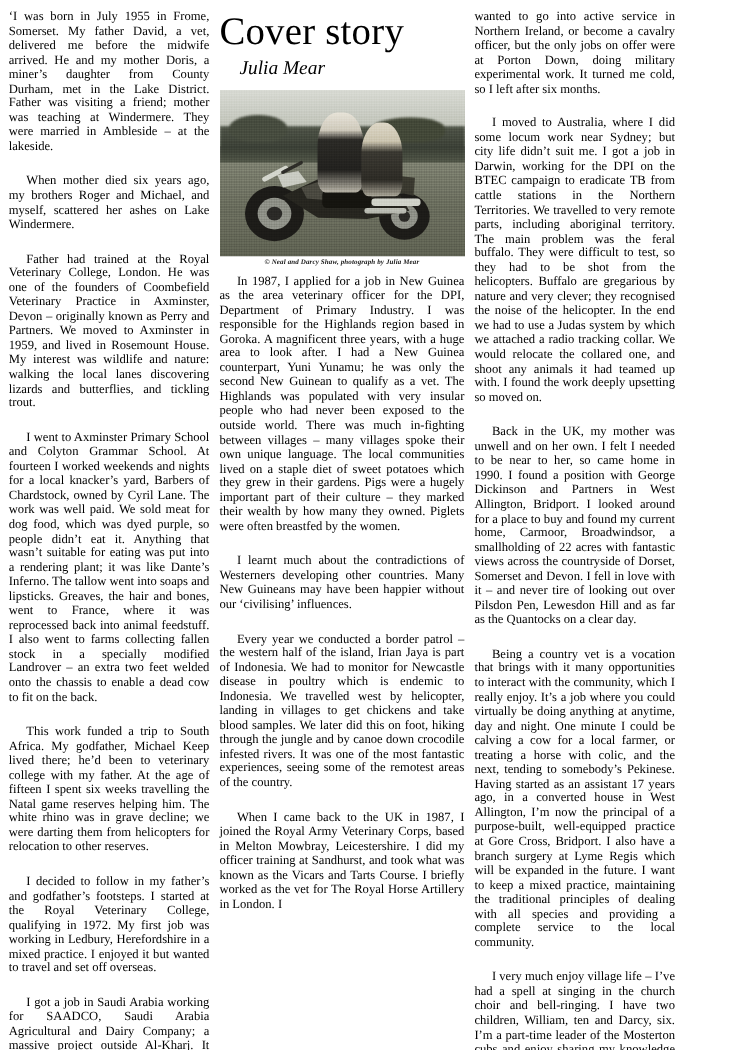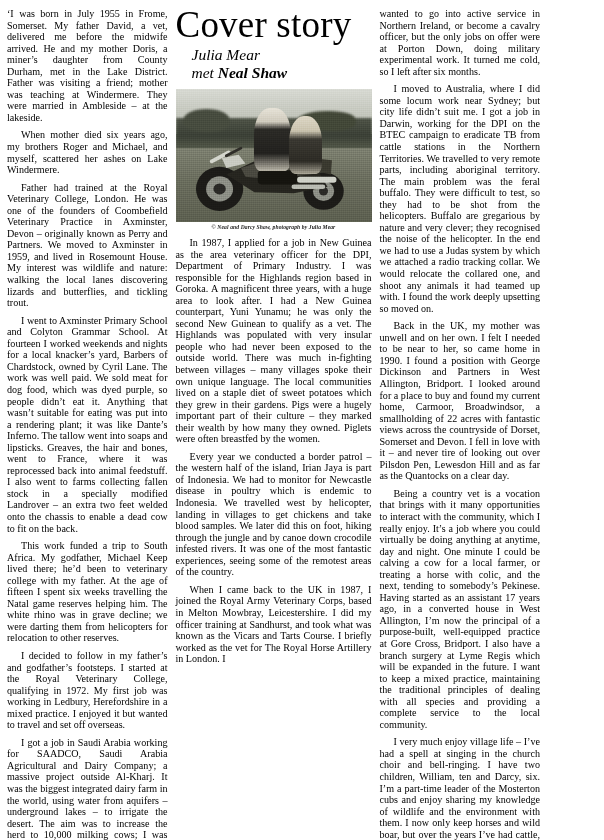--- a/index.html
+++ b/index.html
@@ -37,25 +37,25 @@
   p.body {
     margin: 0;
     font-size: 10.1px;
     line-height: 11.55px;
     text-align: justify;
     text-indent: 14px;
     hyphens: auto;
     -webkit-hyphens: auto;
   }
   p.body.first { text-indent: 0; }
-  p.body + p.body { margin-top: 6px; }
+  p.body + p.body { margin-top: 16px; }
 
   
   .headline {
-    font-size: 37px;
+    font-size: 31px;
     line-height: 33px;
     letter-spacing: 0.2px;
     margin: 0 0 5px 0;
     font-weight: normal;
     font-family: "Liberation Serif", "DejaVu Serif", serif;
   }
   .byline {
     font-style: italic;
     font-size: 15.5px;
     line-height: 17.5px;
@@ -154,21 +154,20 @@
       <p class="body">I went to Axminster Primary School and Colyton Grammar School. At fourteen I worked weekends and nights for a local knacker’s yard, Barbers of Chardstock, owned by Cyril Lane. The work was  well paid. We sold meat for dog food, which was dyed purple, so people didn’t eat it. Anything that wasn’t suitable for eating was put into a rendering plant; it was like Dante’s Inferno. The tallow went into soaps and lipsticks. Greaves, the hair and bones, went to France, where it was  reprocessed back into animal feedstuff. I also went to farms collecting fallen stock in a specially modified Landrover – an extra two feet welded onto the chassis to enable a dead cow to fit on the back.</p>
       <p class="body">This work funded a trip to South Africa. My godfather, Michael Keep lived there; he’d been to veterinary college with my father. At the age of fifteen I spent six weeks travelling the Natal game reserves helping him. The white rhino was in grave decline; we were darting them from helicopters for relocation  to other reserves.</p>
       <p class="body">I decided to follow in my father’s and godfather’s footsteps. I started at the Royal Veterinary College, qualifying in 1972. My first job was working in Ledbury, Herefordshire in a mixed practice. I enjoyed it but wanted to travel and set off overseas.</p>
       <p class="body">I got a job in Saudi Arabia working for SAADCO, Saudi Arabia Agricultural and Dairy Company; a massive project outside Al-Kharj. It was the biggest integrated dairy farm in the world, using water from aquifers – underground lakes – to irrigate the desert. The aim was to increase the herd to 10,000 milking cows; I was there for its inception. I worked on a unit of 2,500 cows as an assistant herd manager. The cows, 160 at a time, were originally imported from Holland – later from Canada – in specially adapted jumbo jets. As soon as they landed at Riyadh airport they were vaccinated. I was there for two-and-a-half years. In many ways it was easy living, with a tax-free salary and lots of opportunity to travel. There was a Foot-and-Mouth epidemic while I worked there; it was found to be originally introduced by camels.</p>
     </div>
 
     <div class="col col-2">
       <h1 class="headline">Cover story</h1>
       <div class="byline">
         <div>Julia Mear</div>
-        <div><span>met </span><span class="name">Neal Shaw</span></div>
       </div>
 
       <div class="photo-wrap">
         <div class="photo">
           <div class="sky"></div>
           <div class="treeline"></div>
           <div class="field"></div>
           <svg class="bike" viewBox="0 0 300 140" preserveAspectRatio="none">
             <ellipse cx="58" cy="96" rx="42" ry="40" fill="#1c1b18"></ellipse>
             <ellipse cx="58" cy="96" rx="24" ry="23" fill="#8d8f86"></ellipse>
@@ -187,20 +186,21 @@
             <path d="M222 40 L258 44 L256 70 L222 62 Z" fill="#3a392f"></path>
           </svg>
           <div class="rider-a"></div>
           <div class="rider-b"></div>
           <div class="grain"></div>
         </div>
         <div class="caption">© Neal and Darcy Shaw, photograph by Julia Mear</div>
       </div>
 
       <p class="body">In 1987, I applied for a job in New Guinea as the area veterinary officer for the DPI, Department of Primary Industry. I was responsible for the Highlands region based in Goroka. A magnificent three years, with a huge area to look after. I had a New Guinea counterpart, Yuni Yunamu; he was only the second New Guinean to qualify as a vet. The Highlands was populated with very insular people who had never been exposed to the outside world. There was much in-fighting between villages –  many villages spoke their own unique language. The local communities lived on a staple diet of sweet potatoes which they grew in their gardens. Pigs were a hugely important part of their culture – they marked their wealth by how many they owned. Piglets were often breastfed by the women.</p>
+      <p class="body">I learnt much about the contradictions of Westerners developing other countries. Many New Guineans may have been happier without our ‘civilising’ influences.</p>
       <p class="body">Every year we conducted a border patrol – the western half of the island, Irian Jaya is part of Indonesia. We had to monitor for Newcastle disease in poultry which is endemic to Indonesia. We travelled west by helicopter, landing in villages to get chickens and take blood samples. We later did this on foot, hiking through the jungle and by canoe down crocodile infested rivers. It was one of the most fantastic experiences, seeing some of the remotest areas of the country.</p>
       <p class="body">When I came back to the UK in 1987, I joined the Royal Army Veterinary Corps, based in Melton Mowbray, Leicestershire. I did my officer training at Sandhurst, and took what was known as the Vicars and Tarts Course. I briefly worked as the vet for The Royal Horse Artillery in London. I</p>
     </div>
 
     <div class="col col-3">
       <p class="body first">wanted to go into active service in Northern Ireland, or become a cavalry officer, but the only jobs on offer were at Porton Down, doing military experimental work. It turned me cold, so I left after six months.</p>
       <p class="body">I moved to Australia, where I did some locum work near Sydney; but city life didn’t suit me. I got a job in Darwin, working for the DPI on the BTEC campaign to eradicate TB from cattle stations in the Northern Territories. We travelled to very remote parts, including aboriginal territory. The main problem was the feral buffalo. They were difficult to test, so they had to be shot from the helicopters. Buffalo are gregarious by nature and very clever; they recognised the noise of the helicopter. In the end we had to use a Judas system by which we attached a radio tracking collar. We would relocate the collared one, and shoot any animals it had teamed up with. I found the work deeply upsetting so moved on.</p>
       <p class="body">Back in the UK, my mother was unwell and on her own. I felt I needed to be near to her, so came home in 1990. I found a position with George Dickinson and Partners in West Allington,  Bridport. I looked around for a place to buy and found my current home, Carmoor, Broadwindsor, a smallholding of 22 acres with fantastic views across the countryside of Dorset, Somerset and Devon. I fell in love with it – and never tire of looking out over Pilsdon Pen, Lewesdon Hill and as far as the Quantocks on a clear day.</p>
       <p class="body">Being a country vet is a vocation that brings with it many opportunities to interact with the community, which I really enjoy. It’s a job where you could virtually be doing anything at anytime, day and night. One minute I could be calving a cow for a local farmer, or treating a horse with colic, and the next, tending to somebody’s Pekinese. Having started as an assistant 17 years ago, in a converted house in West Allington, I’m now the principal of a purpose-built, well-equipped practice at Gore Cross, Bridport. I also have a branch surgery at Lyme Regis which will be expanded in the future. I want to keep a mixed practice, maintaining the traditional principles of dealing with all species and providing a complete service to the local community.</p>
       <p class="body">I very much enjoy village life – I’ve had a spell at singing in the church choir and bell-ringing. I have two children, William, ten and Darcy, six. I’m a part-time leader of the Mosterton cubs and enjoy sharing my knowledge of wildlife and the environment with them. I now only keep horses and wild boar, but over the years I’ve had cattle, sheep, bees and chickens. I feel very strongly about conservation and do my best to ensure that Carmoor remains a haven for wildlife. Since being here, I’ve planted trees on my land, to create a woodland. I called it Shaw’s Copse – it supports a thriving grass snake population as well as a huge range of bird, animal and plant life.’</p>

